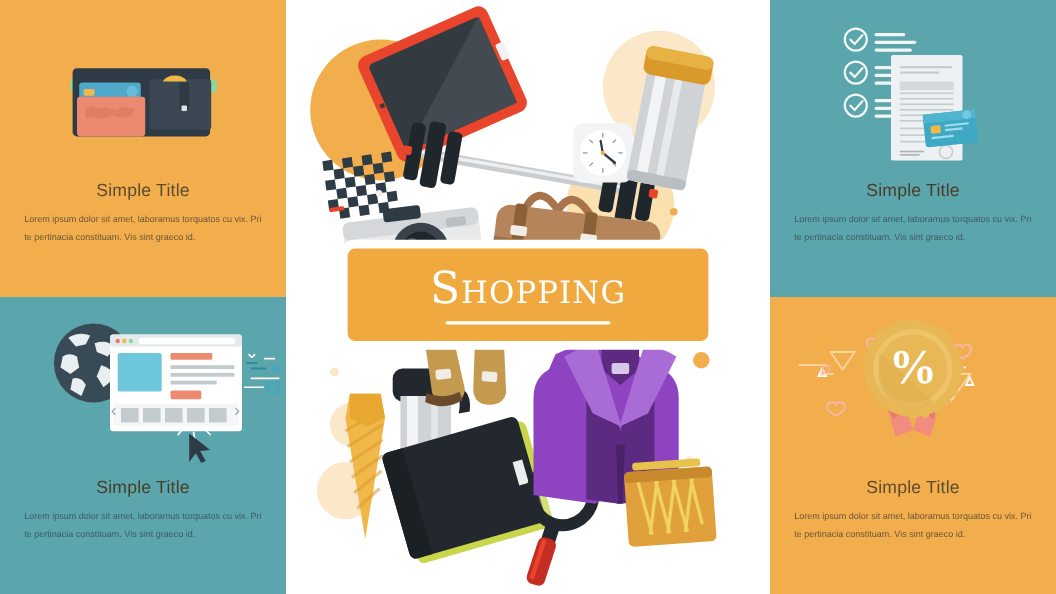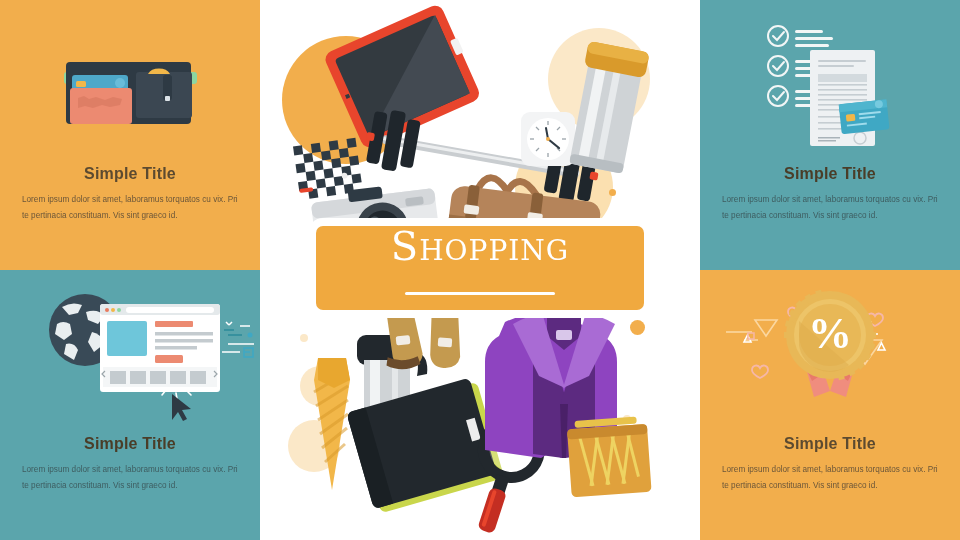--- a/index.html
+++ b/index.html
@@ -14,21 +14,21 @@
   
   .panel { position:absolute; width:260px; height:270px; overflow:hidden; }
   .p-tl { left:0;   top:0;   background:#F2AE4C; }
   .p-bl { left:0;   top:270px; background:#5BA5AC; }
   .p-tr { left:700px; top:0;   background:#5BA5AC; }
   .p-br { left:700px; top:270px; background:#F2AE4C; }
 
   .panel-art { position:absolute; left:0; top:12px; width:260px; height:150px; }
   .panel-title {
     position:absolute; left:0; top:165px; width:260px;
-    text-align:center; font-size:16px; font-weight:bold;
+    text-align:center; font-size:16px; font-weight:normal;
     color:#5C4A30; letter-spacing:.2px;
   }
   .panel-body {
     position:absolute; left:22px; top:192px; width:216px;
     font-size:8.2px; line-height:1.95;
     color:#6B5639;
   }
   .p-bl .panel-body, .p-tr .panel-body { color:#3E5D60; }
   .p-bl .panel-title, .p-tr .panel-title { color:#4A3D28; }
 
@@ -37,21 +37,21 @@
     position:absolute; left:260px; top:0; width:440px; height:540px;
     background:#fff; overflow:hidden;
   }
   .banner {
     position:absolute; left:56px; top:226px; width:328px; height:84px;
     background:#F0A93F; border-radius:7px;
     box-shadow:0 0 0 8px #ffffff;
     z-index:40;
   }
   .banner-text {
-    position:absolute; left:0; top:0; width:100%;
+    position:absolute; left:0; top:16px; width:100%;
     text-align:center; color:#fff;
     font-family:"DejaVu Serif", serif;
     font-size:40px; letter-spacing:1px;
     font-variant:small-caps; font-weight:normal;
     line-height:1;
   }
   .banner-rule {
     position:absolute; left:50%; transform:translateX(-50%);
     bottom:15px; width:150px; height:3px; background:#fff; border-radius:2px;
   }

